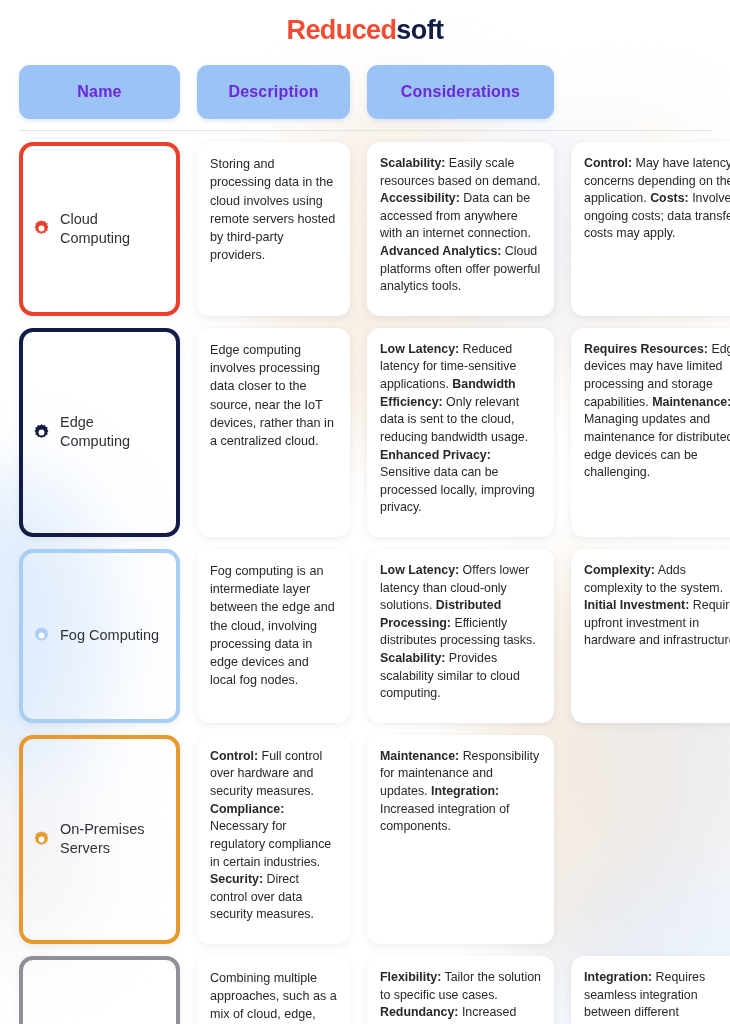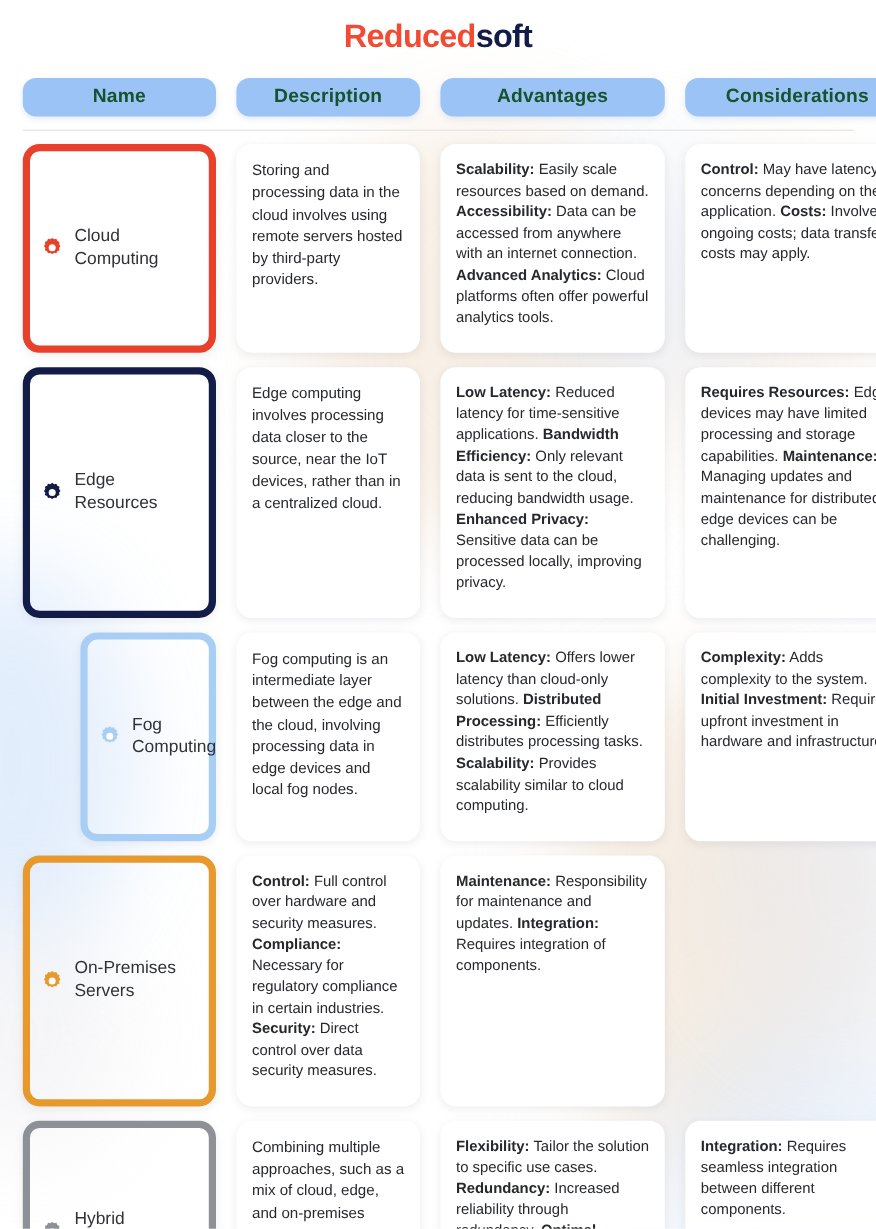--- a/index.html
+++ b/index.html
@@ -49,24 +49,24 @@
   .grid {
     display: grid;
     grid-template-columns: 161px 153px 187px 187px;
     column-gap: 17px;
     padding: 0 19px;
   }
 
   
   .head-row { margin-top: 5px; }
   .pill {
-    height: 32px;
+    height: 54px;
     border-radius: 11px;
     background: #9cc3f5;
-    color: #14532d;
+    color: #6d28d9;
     font-size: 16px;
     font-weight: bold;
     letter-spacing: .2px;
     display: flex;
     align-items: center;
     justify-content: center;
     box-shadow: 0 2px 5px rgba(120,160,220,.22);
   }
 
   .divider {
@@ -78,21 +78,21 @@
   
   .body-rows { margin-top: 11px; display: flex; flex-direction: column; row-gap: 12px; }
 
   .card {
     background: #ffffff;
     border-radius: 13px;
     box-shadow: 0 2px 7px rgba(80,90,110,.10);
   }
 
   .name-card {
-    border: 6px solid #a21caf;
+    border: 4px solid #a21caf;
     border-radius: 14px;
     box-shadow: 0 2px 7px rgba(80,90,110,.09);
     display: flex;
     align-items: center;
     padding: 0 10px 0 9px;
     gap: 9px;
   }
   .name-label {
     font-size: 14.5px;
     color: #303236;
@@ -129,21 +129,20 @@
 
   <div class="logo-wrap">
     <div class="logo">
       <span class="a">Reduced</span><span class="b">soft</span>
     </div>
   </div>
 
   <div class="grid head-row" id="header-row">
       <div class="pill">Name</div>
       <div class="pill">Description</div>
-      <div class="pill">Advantages</div>
       <div class="pill">Considerations</div>
     </div>
 
   <div class="divider"></div>
 
   <div class="body-rows" id="body-rows">
       <div class="grid" style="min-height: 160px;">
         <div class="name-card" style="border-color: rgb(232, 64, 42);">
           <svg class="gear" viewBox="0 0 24 24">
             <path fill="#e8402a" d="M12 1.6l2.0 1.5 2.4-.5 1.0 2.2 2.3 1.0-.5 2.4 1.5 2.0-1.5 2.0.5 2.4-2.3 1.0-1.0 2.2-2.4-.5-2.0 1.5-2.0-1.5-2.4.5-1.0-2.2-2.3-1.0.5-2.4-1.5-2.0 1.5-2.0-.5-2.4 2.3-1.0 1.0-2.2 2.4.5z"></path>
@@ -160,34 +159,34 @@
         <div class="card text-card">
           <p><b>Control:</b><span> May have latency concerns depending on the application.</span> <b>Costs:</b><span> Involves ongoing costs; data transfer costs may apply.</span> </p>
         </div>
       </div>
       <div class="grid" style="min-height: 195px;">
         <div class="name-card" style="border-color: rgb(19, 28, 70);">
           <svg class="gear" viewBox="0 0 24 24">
             <path fill="#131c46" d="M12 1.6l2.0 1.5 2.4-.5 1.0 2.2 2.3 1.0-.5 2.4 1.5 2.0-1.5 2.0.5 2.4-2.3 1.0-1.0 2.2-2.4-.5-2.0 1.5-2.0-1.5-2.4.5-1.0-2.2-2.3-1.0.5-2.4-1.5-2.0 1.5-2.0-.5-2.4 2.3-1.0 1.0-2.2 2.4.5z"></path>
             <circle cx="12" cy="12" r="3.7" fill="#ffffff"></circle>
           </svg>
-          <span class="name-label">Edge Resources</span>
+          <span class="name-label">Edge Computing</span>
         </div>
         <div class="card text-card desc-card">
           <p>Edge computing involves processing data closer to the source, near the IoT devices, rather than in a centralized cloud.</p>
         </div>
         <div class="card text-card">
           <p><b>Low Latency:</b><span> Reduced latency for time-sensitive applications.</span> <b>Bandwidth Efficiency:</b><span> Only relevant data is sent to the cloud, reducing bandwidth usage.</span> <b>Enhanced Privacy:</b><span> Sensitive data can be processed locally, improving privacy.</span> </p>
         </div>
         <div class="card text-card">
           <p><b>Requires Resources:</b><span> Edge devices may have limited processing and storage capabilities.</span> <b>Maintenance:</b><span> Managing updates and maintenance for distributed edge devices can be challenging.</span> </p>
         </div>
       </div>
       <div class="grid" style="min-height: 163px;">
-        <div class="name-card" style="border-color: rgb(169, 206, 245); margin-left: 48px;">
+        <div class="name-card" style="border-color: rgb(169, 206, 245);">
           <svg class="gear" viewBox="0 0 24 24">
             <path fill="#a9cef5" d="M12 1.6l2.0 1.5 2.4-.5 1.0 2.2 2.3 1.0-.5 2.4 1.5 2.0-1.5 2.0.5 2.4-2.3 1.0-1.0 2.2-2.4-.5-2.0 1.5-2.0-1.5-2.4.5-1.0-2.2-2.3-1.0.5-2.4-1.5-2.0 1.5-2.0-.5-2.4 2.3-1.0 1.0-2.2 2.4.5z"></path>
             <circle cx="12" cy="12" r="3.7" fill="#ffffff"></circle>
           </svg>
           <span class="name-label">Fog Computing</span>
         </div>
         <div class="card text-card desc-card">
           <p>Fog computing is an intermediate layer between the edge and the cloud, involving processing data in edge devices and local fog nodes.</p>
         </div>
         <div class="card text-card">
@@ -202,21 +201,21 @@
           <svg class="gear" viewBox="0 0 24 24">
             <path fill="#e8992d" d="M12 1.6l2.0 1.5 2.4-.5 1.0 2.2 2.3 1.0-.5 2.4 1.5 2.0-1.5 2.0.5 2.4-2.3 1.0-1.0 2.2-2.4-.5-2.0 1.5-2.0-1.5-2.4.5-1.0-2.2-2.3-1.0.5-2.4-1.5-2.0 1.5-2.0-.5-2.4 2.3-1.0 1.0-2.2 2.4.5z"></path>
             <circle cx="12" cy="12" r="3.7" fill="#ffffff"></circle>
           </svg>
           <span class="name-label">On-Premises Servers</span>
         </div>
         <div class="card text-card">
           <p><b>Control:</b><span> Full control over hardware and security measures.</span> <b>Compliance:</b><span> Necessary for regulatory compliance in certain industries.</span> <b>Security:</b><span> Direct control over data security measures.</span> </p>
         </div>
         <div class="card text-card">
-          <p><b>Maintenance:</b><span> Responsibility for maintenance and updates.</span> <b>Integration:</b><span> Requires integration of components.</span> </p>
+          <p><b>Maintenance:</b><span> Responsibility for maintenance and updates.</span> <b>Integration:</b><span> Increased integration of components.</span> </p>
         </div>
       </div>
       <div class="grid" style="min-height: 185px;">
         <div class="name-card" style="border-color: rgb(141, 144, 150);">
           <svg class="gear" viewBox="0 0 24 24">
             <path fill="#8d9096" d="M12 1.6l2.0 1.5 2.4-.5 1.0 2.2 2.3 1.0-.5 2.4 1.5 2.0-1.5 2.0.5 2.4-2.3 1.0-1.0 2.2-2.4-.5-2.0 1.5-2.0-1.5-2.4.5-1.0-2.2-2.3-1.0.5-2.4-1.5-2.0 1.5-2.0-.5-2.4 2.3-1.0 1.0-2.2 2.4.5z"></path>
             <circle cx="12" cy="12" r="3.7" fill="#ffffff"></circle>
           </svg>
           <span class="name-label">Hybrid Approaches</span>
         </div>

